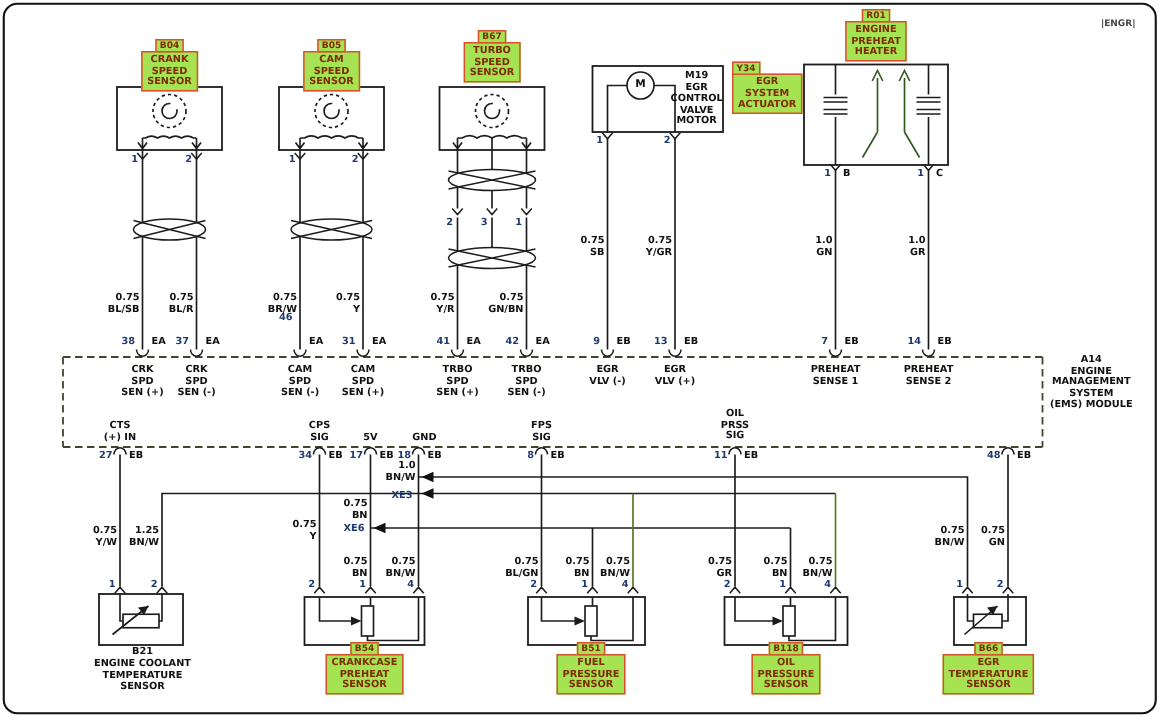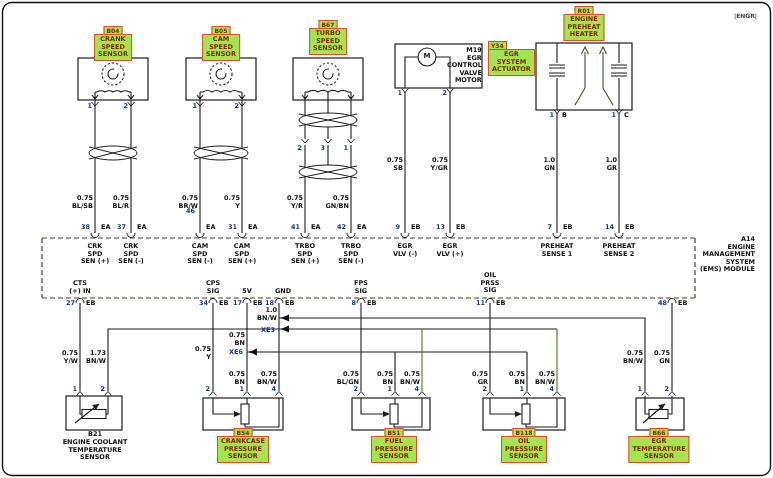--- a/index.html
+++ b/index.html
@@ -3,21 +3,21 @@
 <meta charset="utf-8">
 <style>
   html,body{margin:0;padding:0;background:#fff;}
   #diagram{position:relative;width:773px;height:478px;background:#fff;overflow:hidden;
            font-family:"DejaVu Sans",sans-serif;}
   #diagram svg{position:absolute;left:0;top:0;}
   .t{position:absolute;font:bold 6.5px "DejaVu Sans",sans-serif;color:#111;
      line-height:7.5px;white-space:pre-line;z-index:3;}
   .c{transform:translateX(-50%);text-align:center;}
   .r{transform:translateX(-100%);text-align:right;}
-  .lt{text-align:right;}
+  .lt{text-align:center;}
   .b{color:#1c3a70;}
   .glabel{position:absolute;transform:translateX(-50%);background:#a5e352;border:1px solid #d9512c;
           color:#7f2b00;font:bold 6.5px "DejaVu Sans",sans-serif;line-height:7.5px;
           padding:1px 3px;text-align:center;white-space:pre-line;z-index:4;}
   .gtab{position:absolute;transform:translateX(-50%);background:#a5e352;border:1px solid #d9512c;
         color:#7f2b00;font:bold 6px "DejaVu Sans",sans-serif;line-height:7px;
         padding:0 2px;text-align:center;white-space:pre;z-index:5;}
   .noc{transform:none;}
   .wm{font:bold 6px "DejaVu Sans",sans-serif;color:#444;}
 </style>
@@ -296,21 +296,21 @@
 <span class="t" style="left:285px;top:300px">EB</span>
 <span class="t r b" style="left:356px;top:300px">8</span>
 <span class="t" style="left:367px;top:300px">EB</span>
 <span class="t r b" style="left:485px;top:300px">11</span>
 <span class="t" style="left:496px;top:300px">EB</span>
 <span class="t r b" style="left:667px;top:300px">48</span>
 <span class="t" style="left:678px;top:300px">EB</span>
 
 <span class="t r" style="left:78px;top:350px">0.75
 Y/W</span>
-<span class="t r" style="left:106px;top:350px">1.73
+<span class="t r" style="left:106px;top:350px">1.25
 BN/W</span>
 <span class="t r" style="left:211px;top:346px">0.75
 Y</span>
 <span class="t r" style="left:245px;top:332px">0.75
 BN</span>
 <span class="t r" style="left:277px;top:307px">1.0
 BN/W</span>
 <span class="t r b" style="left:275px;top:327px">XE3</span>
 <span class="t r b" style="left:243px;top:349px">XE6</span>
 <span class="t r" style="left:245px;top:371px">0.75
@@ -347,21 +347,21 @@
 <span class="t r b" style="left:554px;top:386px">4</span>
 <span class="t r b" style="left:642px;top:386px">1</span>
 <span class="t r b" style="left:669px;top:386px">2</span>
 
 <span class="t c" style="left:95px;top:431px">B21</span>
 <span class="t c" style="left:95px;top:439px">ENGINE COOLANT
 TEMPERATURE
 SENSOR</span>
 <span class="gtab" style="left:243px;top:428px">B54</span>
 <span class="glabel" style="left:243px;top:436px">CRANKCASE
-PRESSURE
+PREHEAT
 SENSOR</span>
 <span class="gtab" style="left:394px;top:428px">B51</span>
 <span class="glabel" style="left:394px;top:436px">FUEL
 PRESSURE
 SENSOR</span>
 <span class="gtab" style="left:524px;top:428px">B118</span>
 <span class="glabel" style="left:524px;top:436px">OIL
 PRESSURE
 SENSOR</span>
 <span class="gtab" style="left:659px;top:428px">B66</span>

